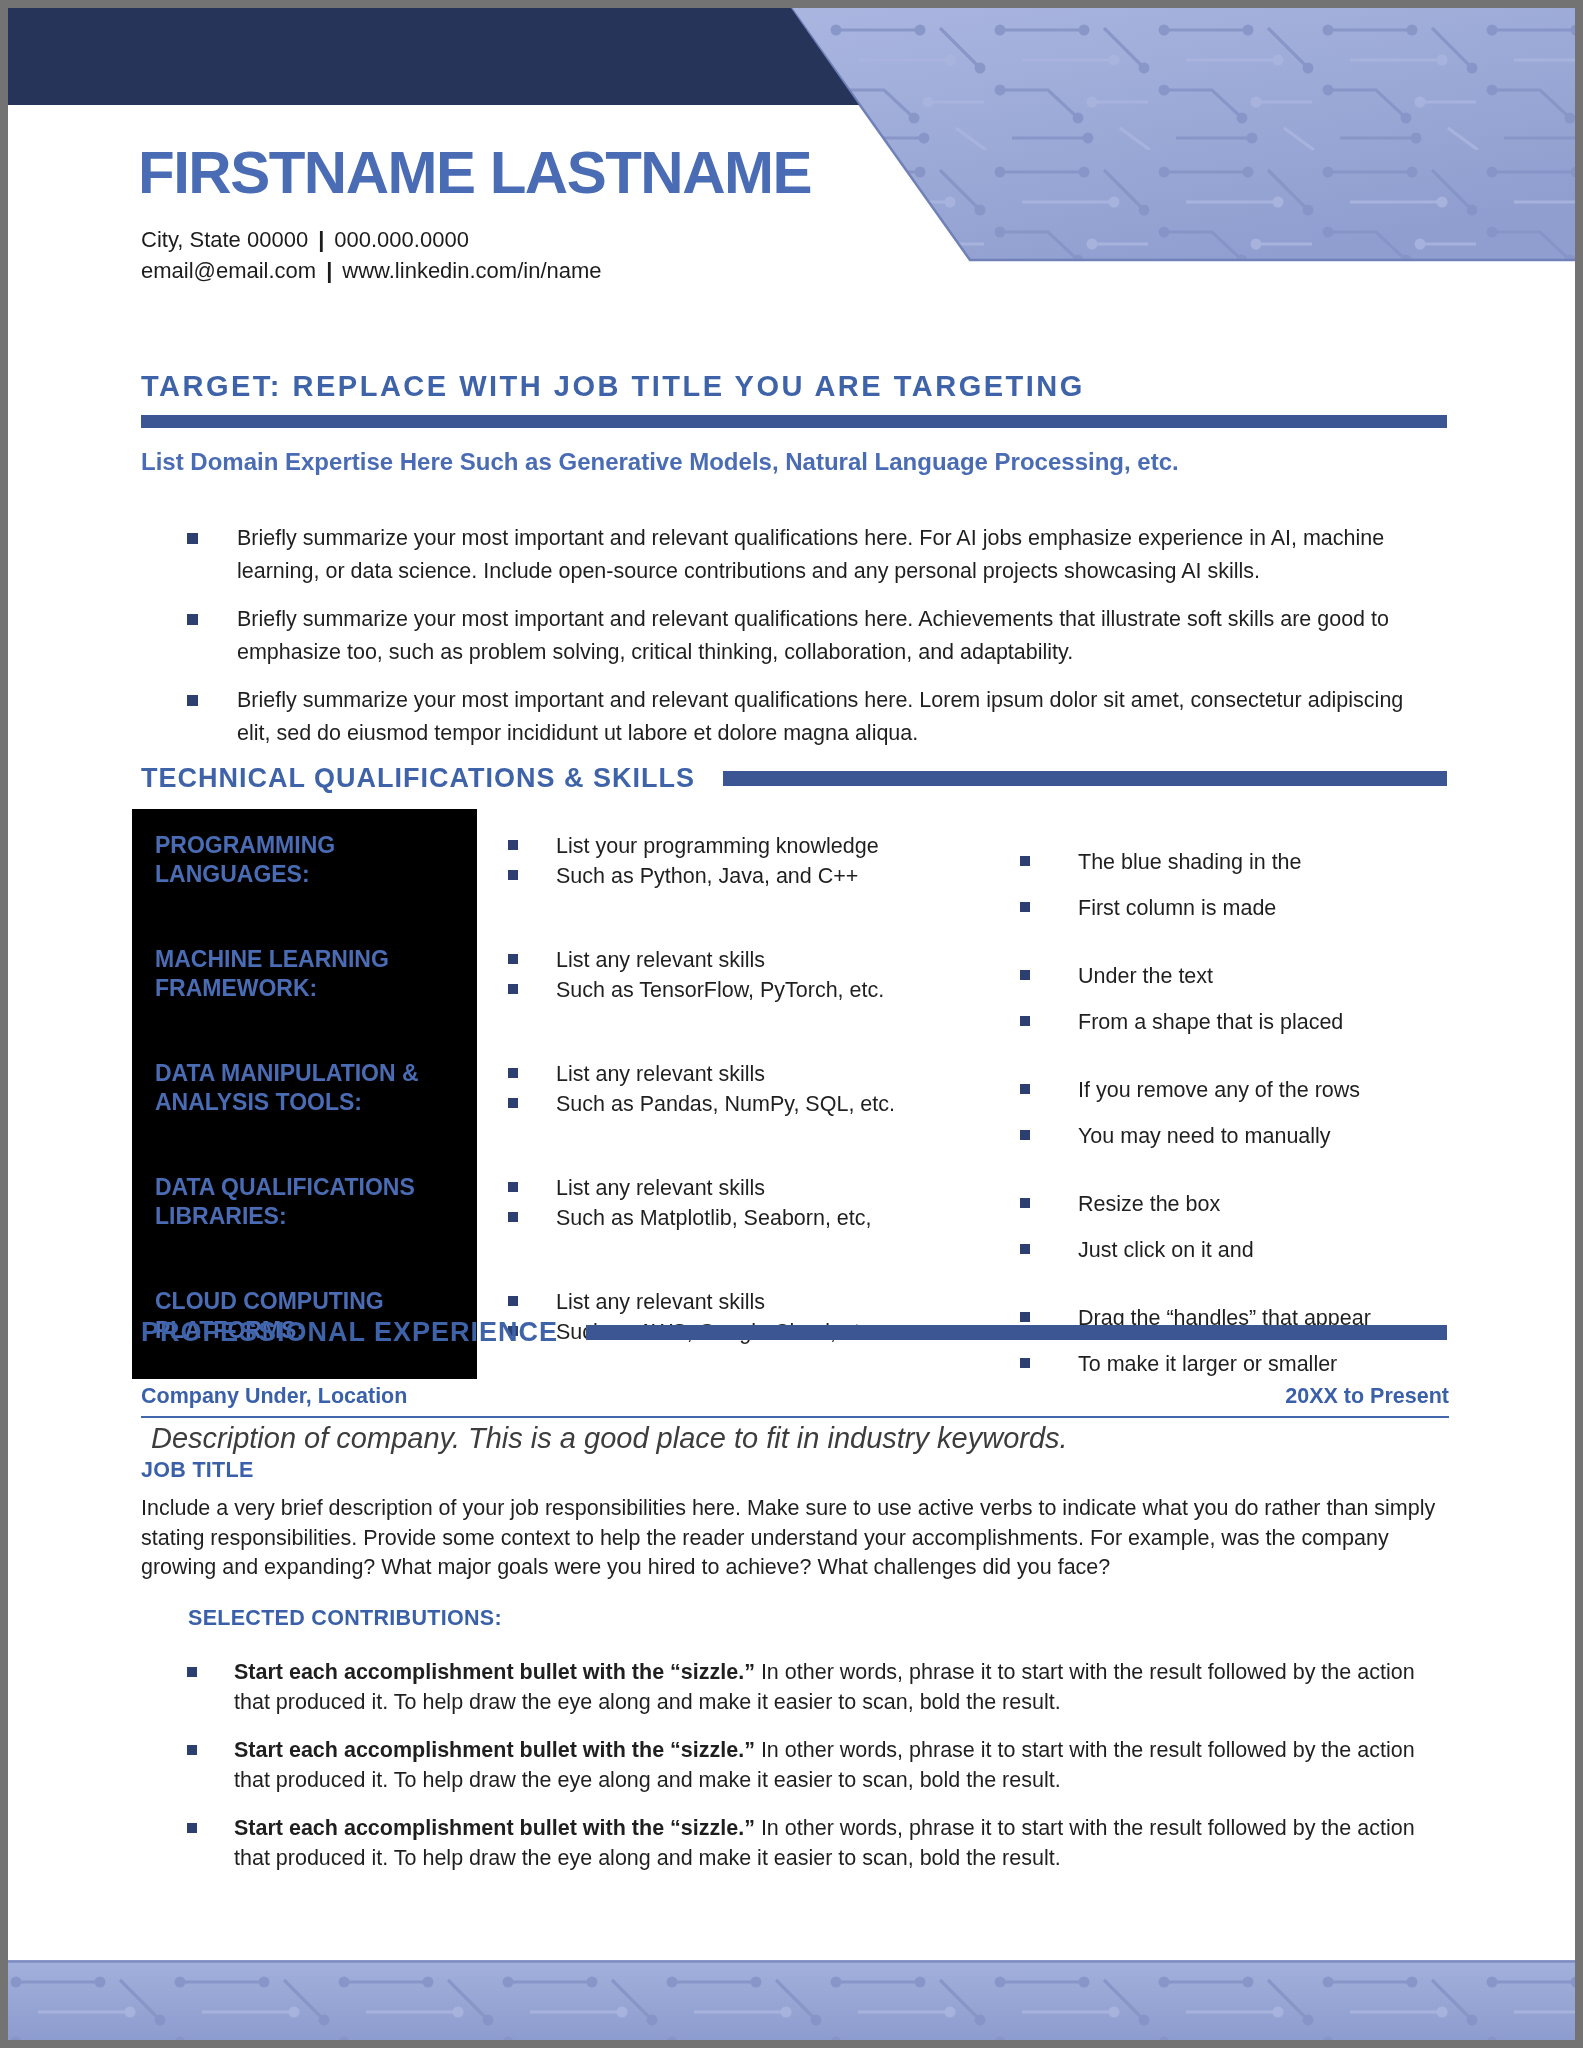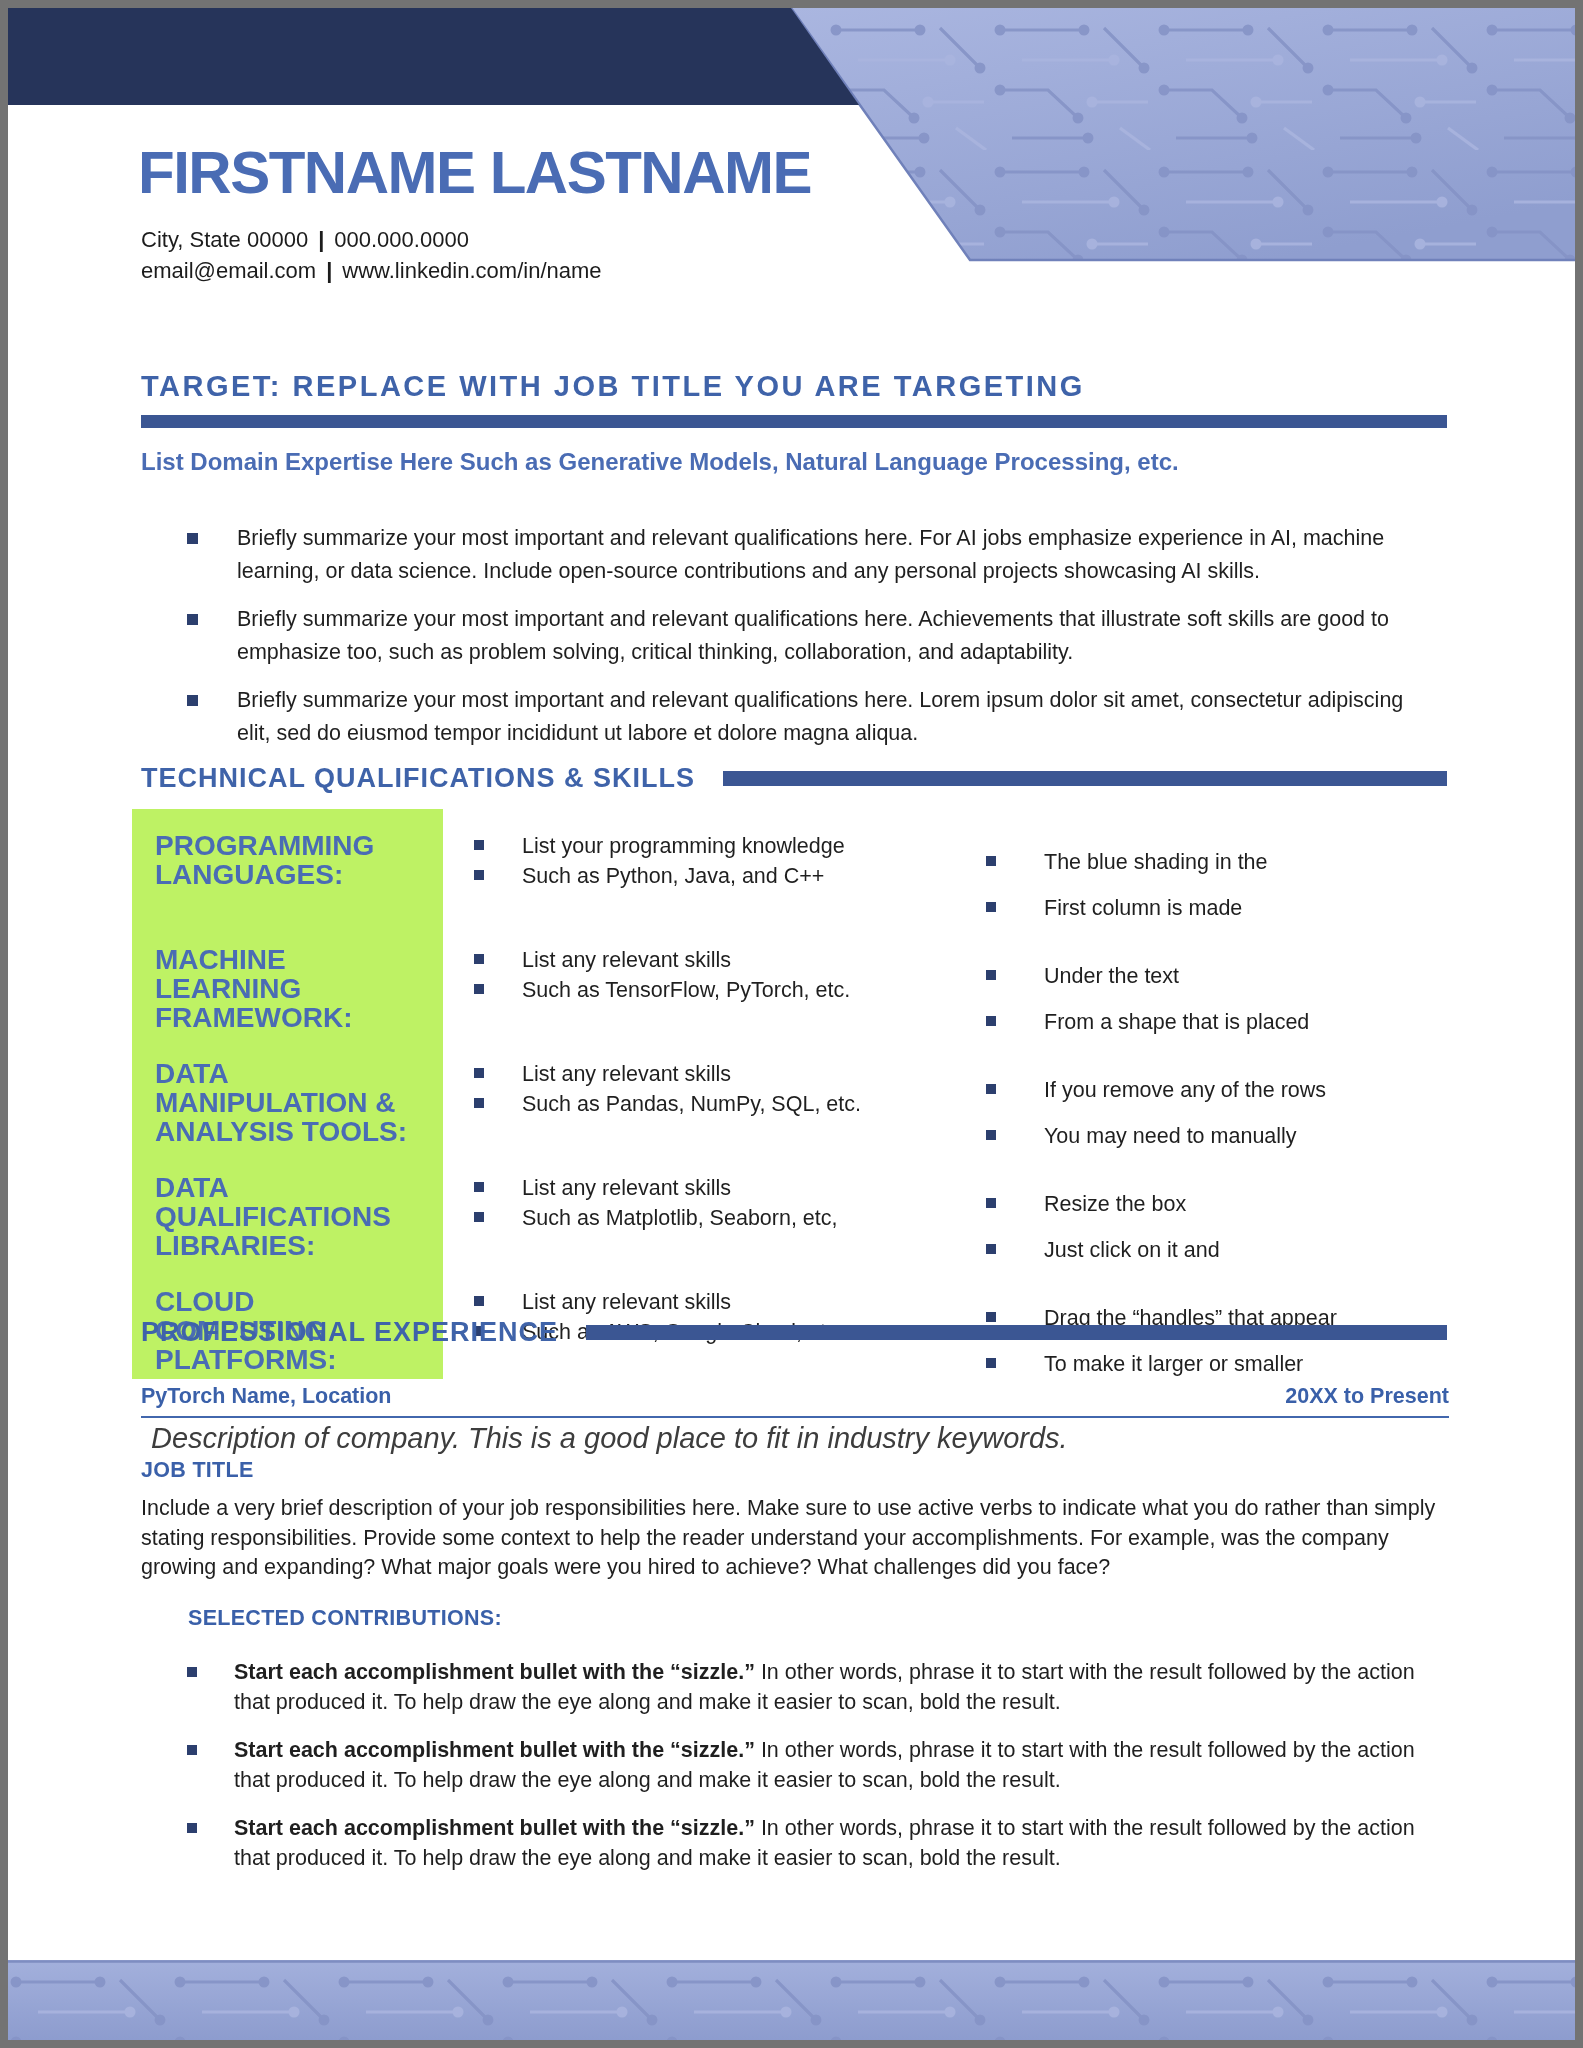--- a/index.html
+++ b/index.html
@@ -72,22 +72,22 @@
   }
   .skills-heading-row{ top:755px; }
   .exp-heading-row{ top:1309px; }
 
   .skills-table{
     position:absolute; top:801px; left:124px; right:128px; height:457px;
     display:flex; flex-direction:column;
   }
   .skills-row{ flex:1; display:flex; }
   .skills-row .c-label{
-    width:311px; background:#bef264; padding:22px 10px 0 23px;
-    font-size:28px; font-weight:bold; line-height:29px; color:#4a6cb4;
+    width:345px; background:#000000; padding:22px 10px 0 23px;
+    font-size:23px; font-weight:bold; line-height:29px; color:#4a6cb4;
   }
   .skills-row .c-mid{ width:515px; padding-top:22px; }
   .skills-row .c-right{ flex:1; padding-top:22px; }
   .skills-row ul{ font-size:21.5px; line-height:30px; color:#1f1f1f; }
   .c-mid li{ padding-left:79px; }
   .c-mid li::before{ left:31px; top:9px; width:10px; height:10px; }
   .c-right li{ padding-left:86px;margin-top:16px; }
   .c-right li::before{ left:28px; top:9px; width:10px; height:10px; background:#44578d; }
   
   .skills-table::before{
@@ -254,21 +254,21 @@
       </ul>
     </div>
   </div>
 
   <div class="section-heading-row exp-heading-row">
     <div class="h">PROFESSIONAL EXPERIENCE</div>
     <div class="bar"></div>
   </div>
 
   <div class="company-row">
-    <span>PyTorch Name, Location</span>
+    <span>Company Under, Location</span>
     <span>20XX to Present</span>
   </div>
   <div class="company-desc">Description of company. This is a good place to fit in industry keywords.</div>
   <div class="job-title">JOB TITLE</div>
   <div class="job-desc">Include a very brief description of your job responsibilities here. Make sure to use active verbs to indicate what you do rather than simply stating responsibilities. Provide some context to help the reader understand your accomplishments. For example, was the company growing and expanding? What major goals were you hired to achieve? What challenges did you face?</div>
 
   <div class="contrib-heading">SELECTED CONTRIBUTIONS:</div>
   <ul class="sq contrib">
     <li><span class="lead">Start each accomplishment bullet with the “sizzle.”</span> <span>In other words, phrase it to start with the result followed by the action that produced it. To help draw the eye along and make it easier to scan, bold the result.</span></li>
     <li><span class="lead">Start each accomplishment bullet with the “sizzle.”</span> <span>In other words, phrase it to start with the result followed by the action that produced it. To help draw the eye along and make it easier to scan, bold the result.</span></li>

